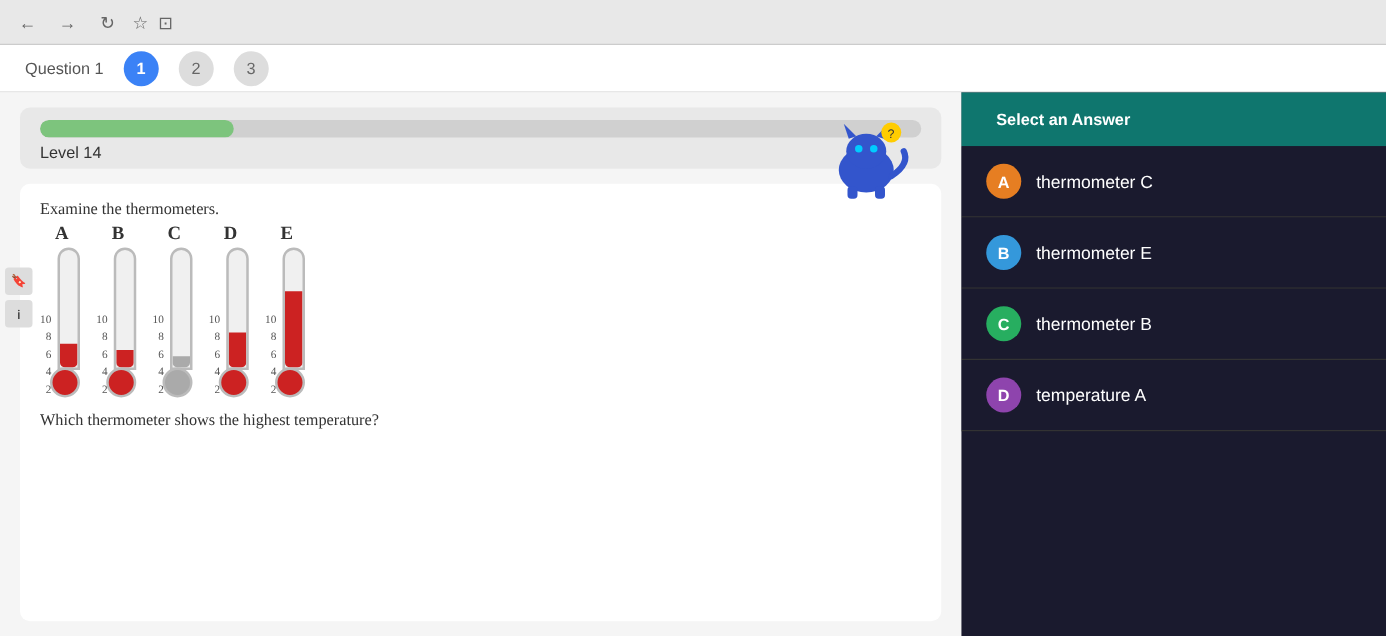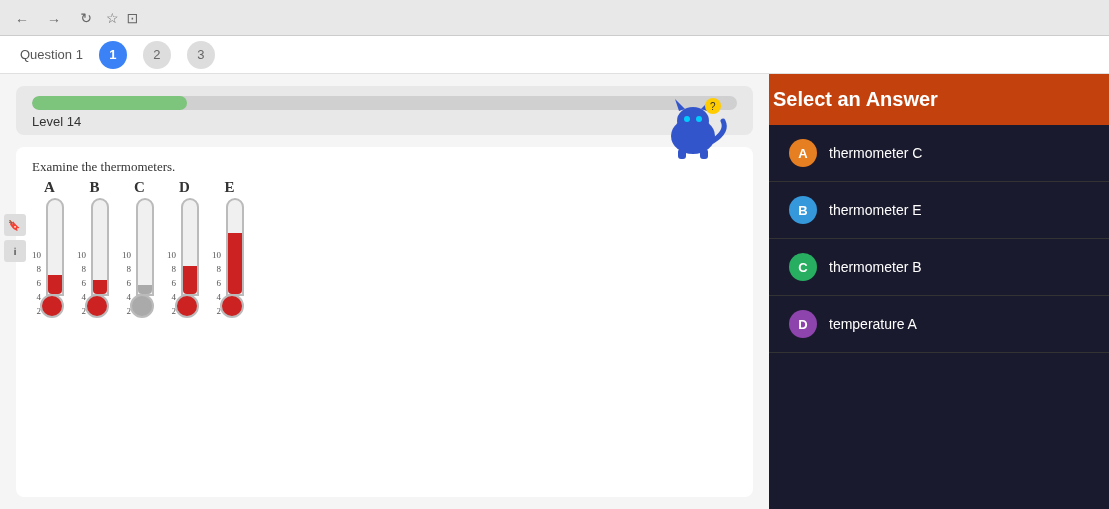--- a/index.html
+++ b/index.html
@@ -225,25 +225,25 @@
 
     
     .right-panel {
       width: 340px;
       background: #1a1a2e;
       display: flex;
       flex-direction: column;
       padding: 0;
     }
     .select-header {
-      background: #c2410c;
-      color: white;
-      font-size: 20px;
+      background: #0f766e;
+      color: white;
+      font-size: 13px;
       font-weight: bold;
-      padding: 14px 4px;
+      padding: 14px 28px;
     }
 
     .answer-option {
       display: flex;
       align-items: center;
       padding: 14px 20px;
       border-bottom: 1px solid #333;
       cursor: pointer;
       background: #1a1a2e;
       color: white;
@@ -437,20 +437,21 @@
               <div class="thermo-tube">
                 <div class="thermo-fill" style="height:65%;background:#cc2222;"></div>
               </div>
               <div class="thermo-bulb" style="background:#cc2222;"></div>
             </div>
           </div>
         </div>
 
       </div>
 
+      <div class="question-text">Which thermometer shows the highest temperature?</div>
     </div>
 
   </div>
 
   <div class="right-panel">
     <div class="select-header">Select an Answer</div>
 
     <div class="answer-option">
       <div class="option-badge badge-a">A</div>
       <span class="option-text">thermometer C</span>

